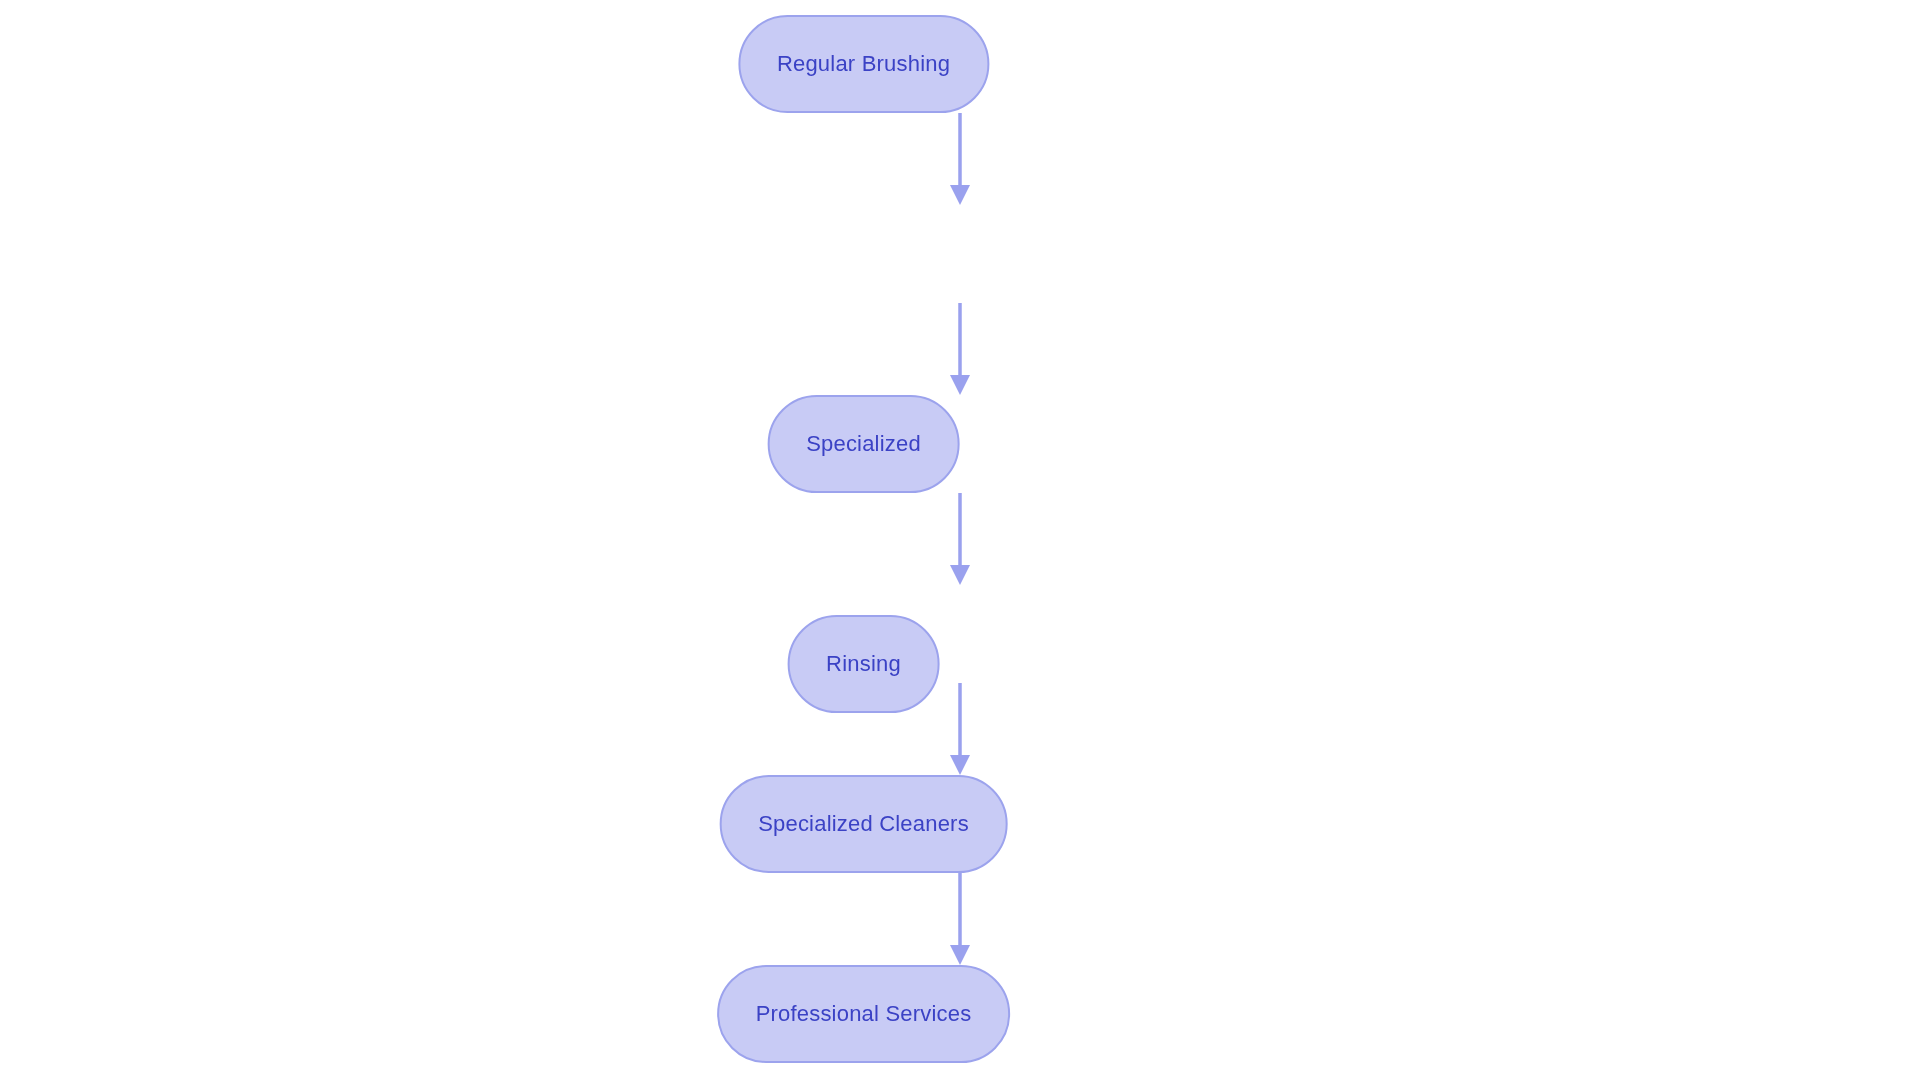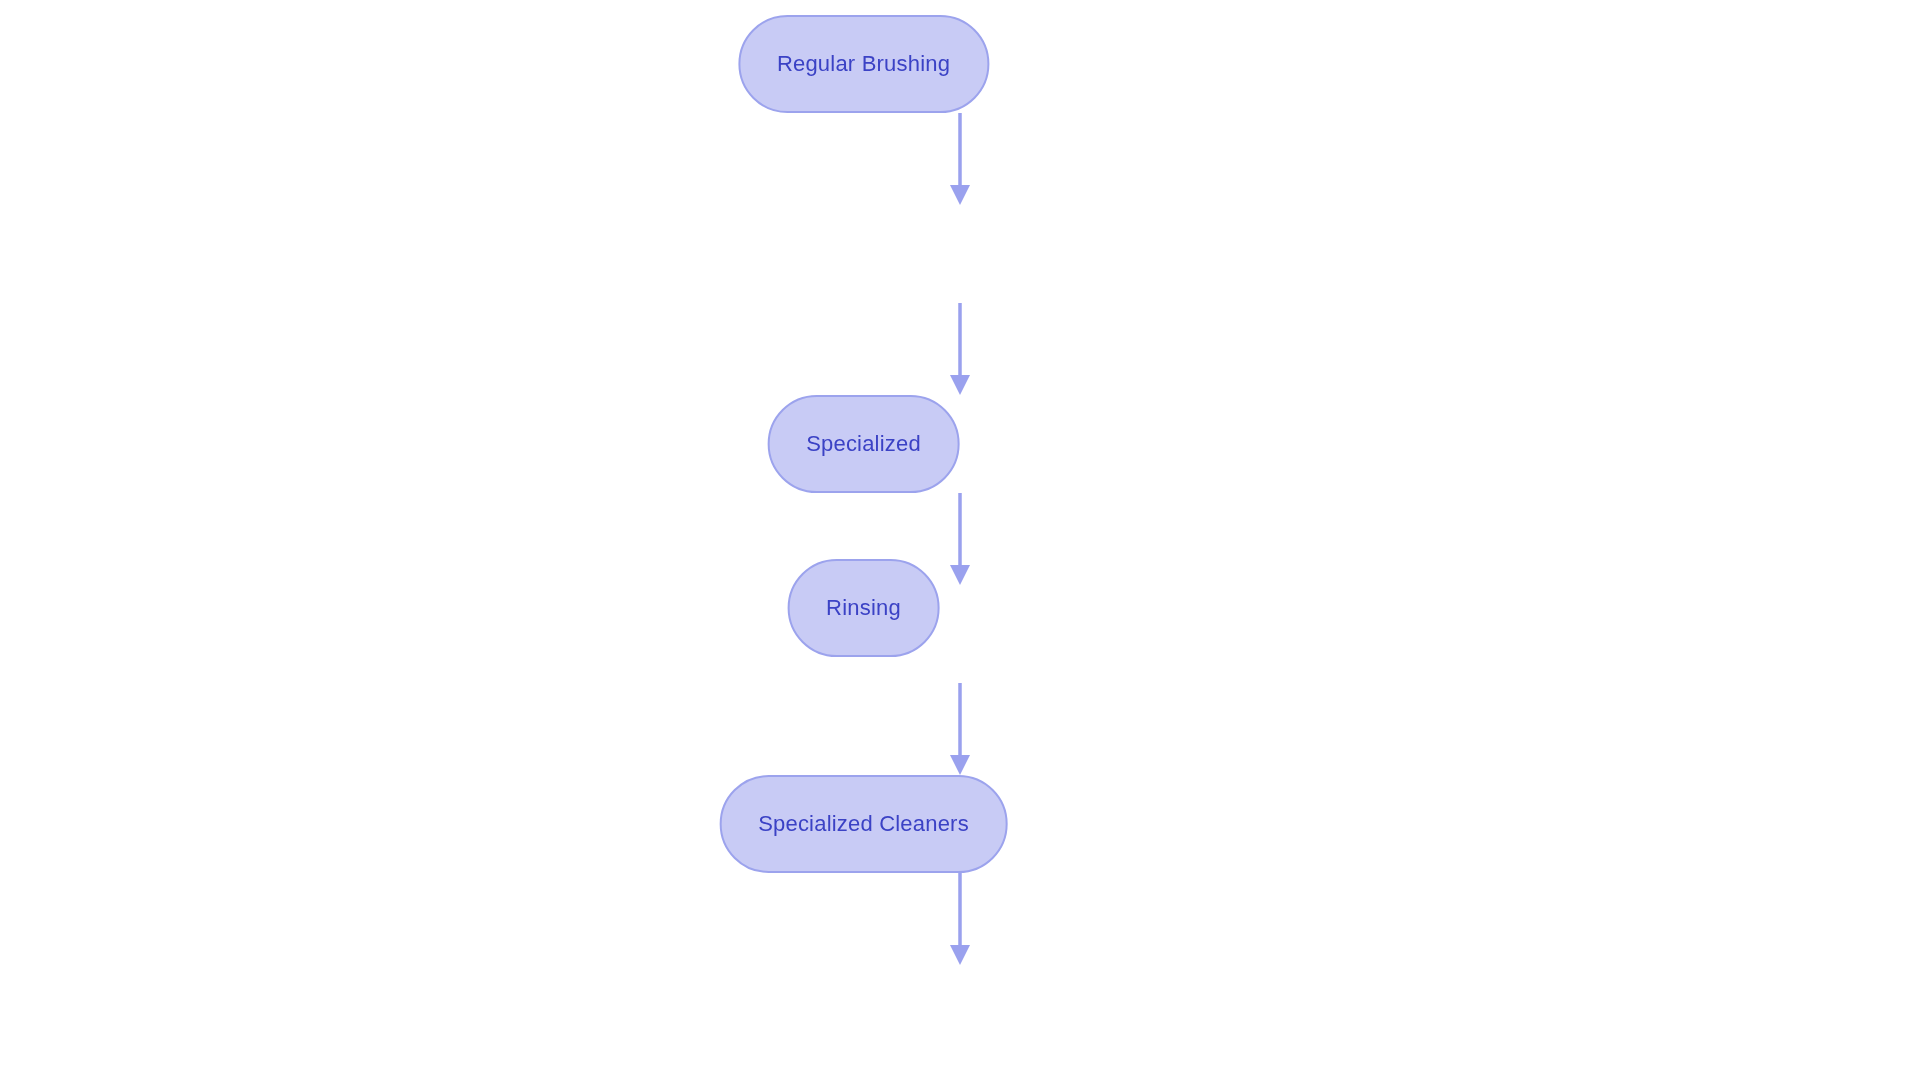--- a/index.html
+++ b/index.html
@@ -38,21 +38,21 @@
     white-space: nowrap;
   }
   .flow-node .label {
     color: var(--node-text);
     font-size: 22px;
     letter-spacing: 0.2px;
   }
   .node-0 { top: 15px; }
   .node-1 { top: 205px; }
   .node-2 { top: 395px; }
-  .node-3 { top: 559px; }
+  .node-3 { top: 615px; }
   .node-4 { top: 775px; justify-content: center; }
   .node-5 { top: 965px; }
   .connector {
     position: absolute;
     left: 947px;
     width: 26px;
     height: 92px;
   }
   .conn-0 { top: 113px; }
   .conn-1 { top: 303px; }
@@ -102,14 +102,17 @@
 
   <div class="flow-node node-4">
     <span class="label">Specialized Cleaners</span>
   </div>
 
   <svg class="connector conn-4" viewBox="0 0 26 92" aria-hidden="true">
     <line x1="13" y1="0" x2="13" y2="74"></line>
     <polygon points="3,72 23,72 13,92"></polygon>
   </svg>
 
+  <div class="flow-node node-5">
+    <span class="label">Professional Services</span>
+  </div>
 
 </div>
 
 </body></html>

